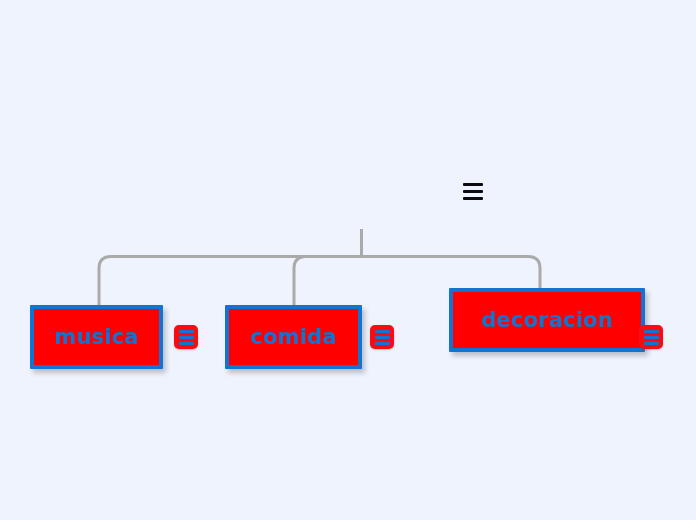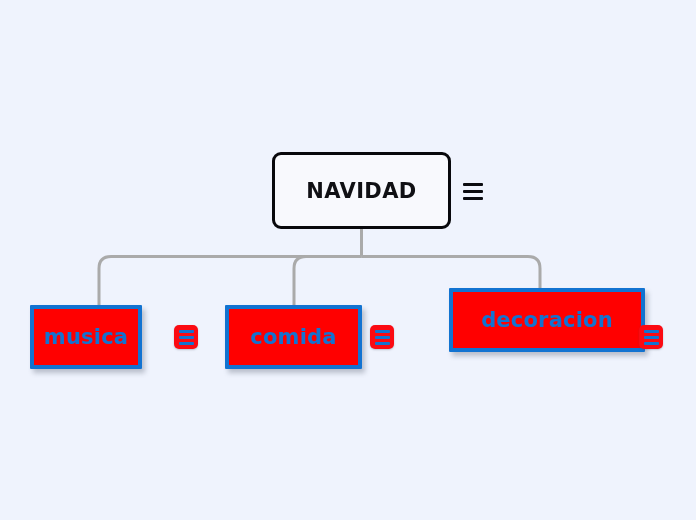--- a/index.html
+++ b/index.html
@@ -95,21 +95,21 @@
   }
   .child-label {
     color: #1273d1;
     font-size: 21px;
     font-weight: bold;
     font-family: "DejaVu Sans", "Liberation Sans", sans-serif;
     white-space: nowrap;
     letter-spacing: 0.2px;
   }
 
-  #node-musica     { left: 30px;  top: 305px; width: 112px; }
+  #node-musica     { left: 30px;  top: 305px; width: 133px; }
   #node-comida     { left: 225px; top: 305px; width: 137px; align-items: center; }
   #node-decoracion { left: 449px; top: 288px; width: 196px; }
 
   
   .child-menu {
     position: absolute;
     width: 24px;
     height: 24px;
     top: 325px;
     background: #fb0a12;
@@ -144,23 +144,20 @@
       <path d="M361.5,229 L361.5,256.5"></path>
 
       <path d="M361.5,256.5 L111,256.5 Q99,256.5 99,268.5 L99,305"></path>
 
       <path d="M361.5,256.5 L306,256.5 Q294,256.5 294,268.5 L294,305"></path>
 
       <path d="M361.5,256.5 L528,256.5 Q540,256.5 540,268.5 L540,305"></path>
     </g>
   </svg>
 
-  <div class="root-node">
-    <span class="root-label">NAVIDAD</span>
-  </div>
 
   <div class="root-menu">
     <i></i>
     <i></i>
     <i></i>
   </div>
 
   <div class="child-node" id="node-musica">
     <span class="child-label">musica</span>
   </div>

